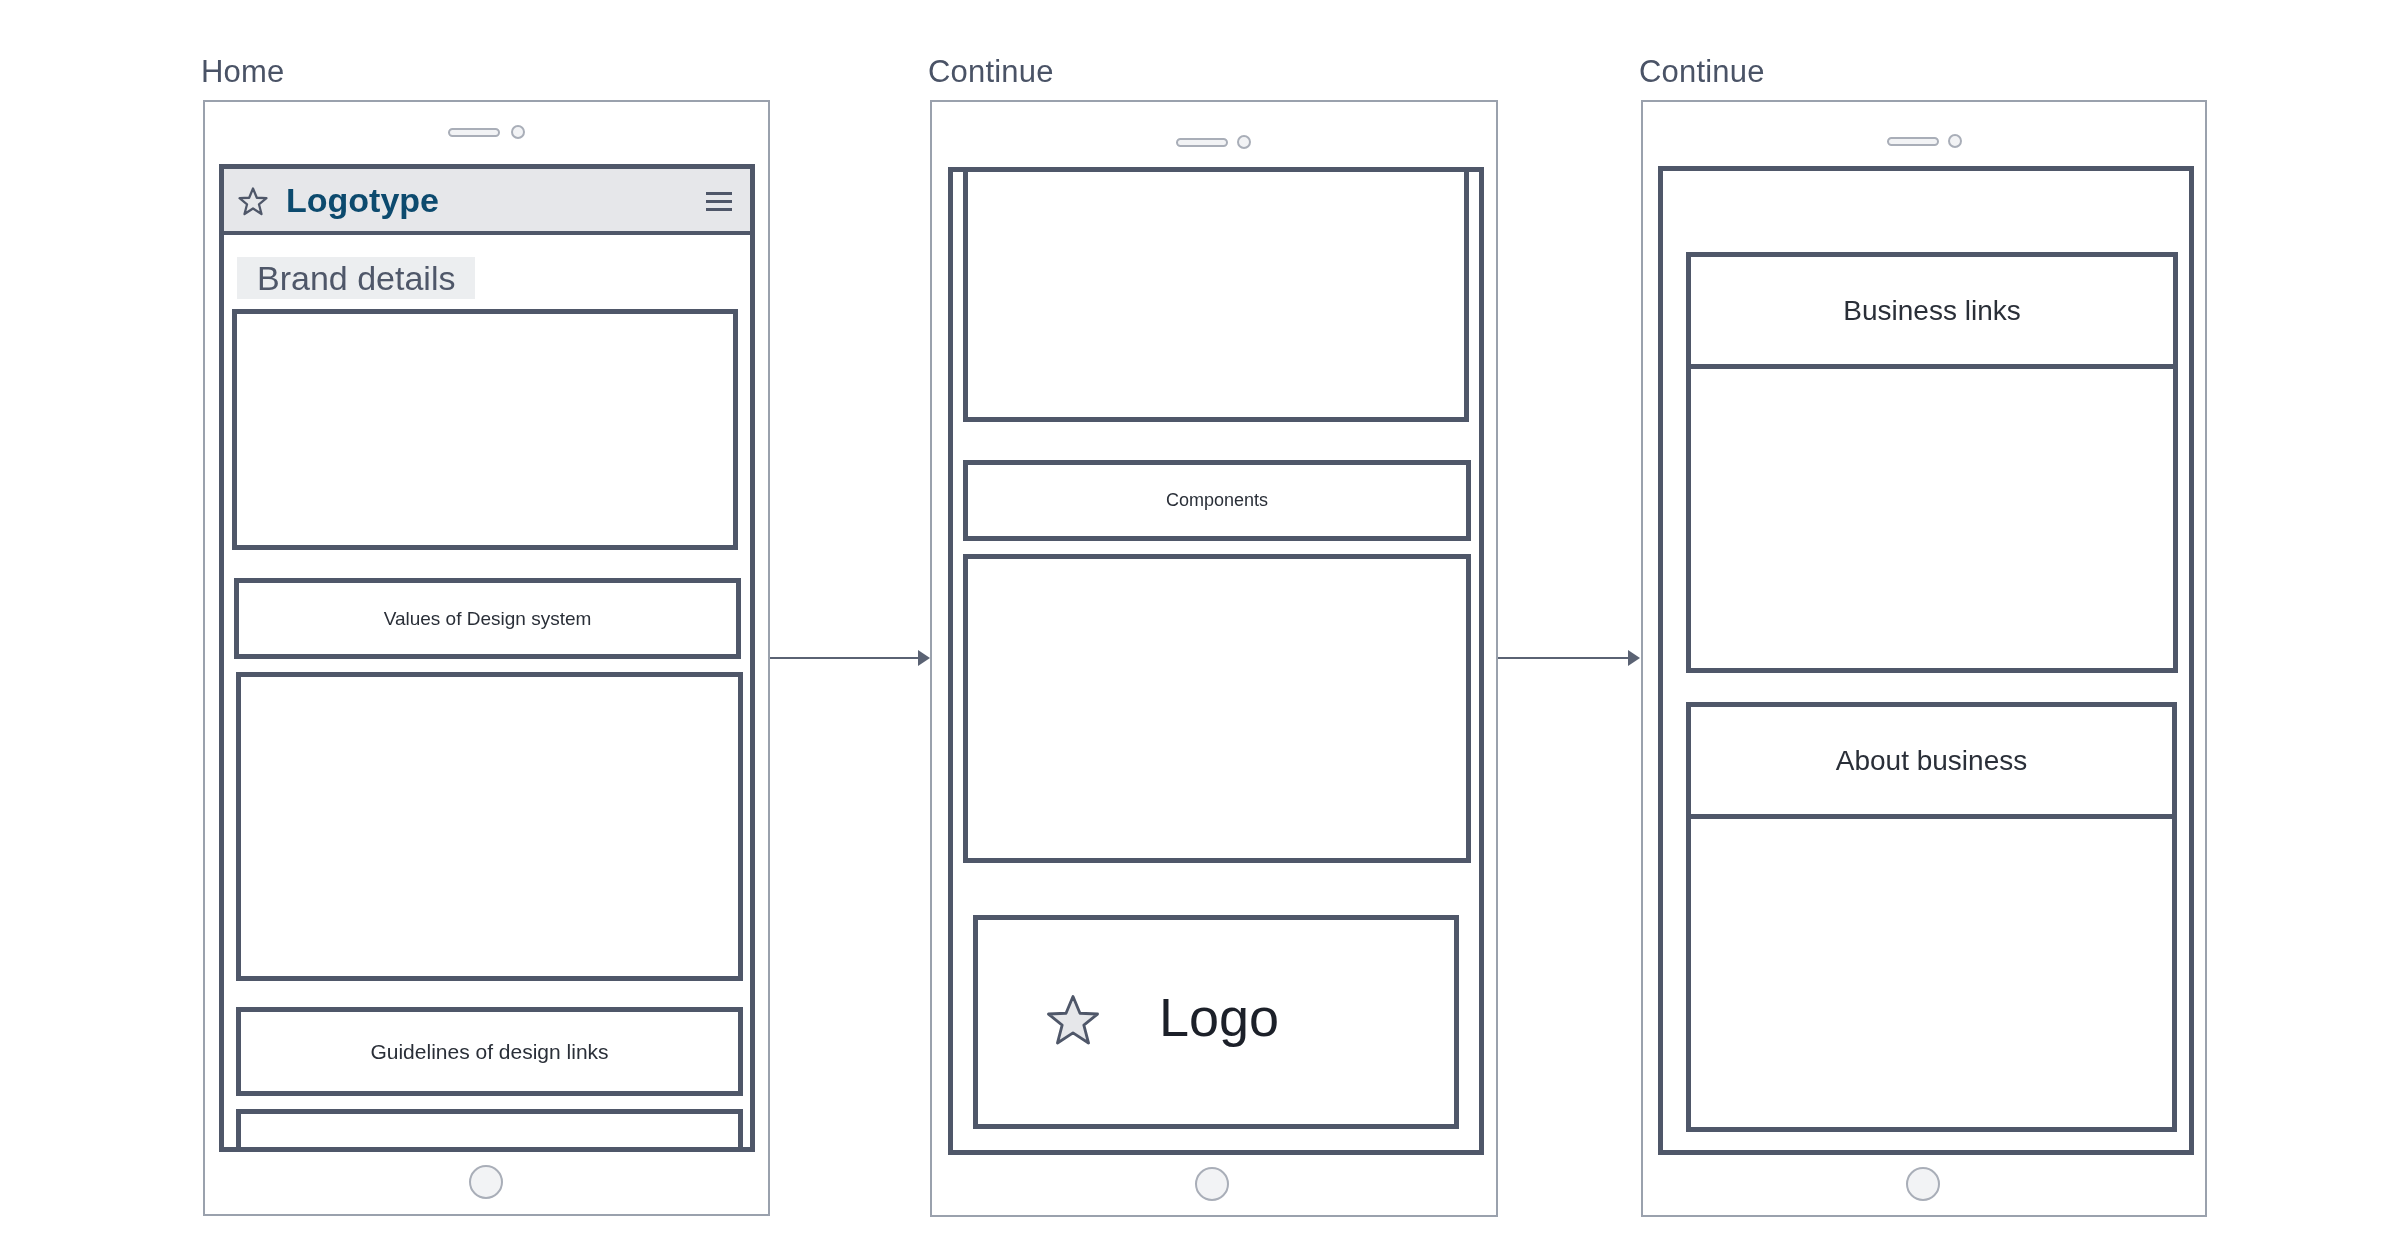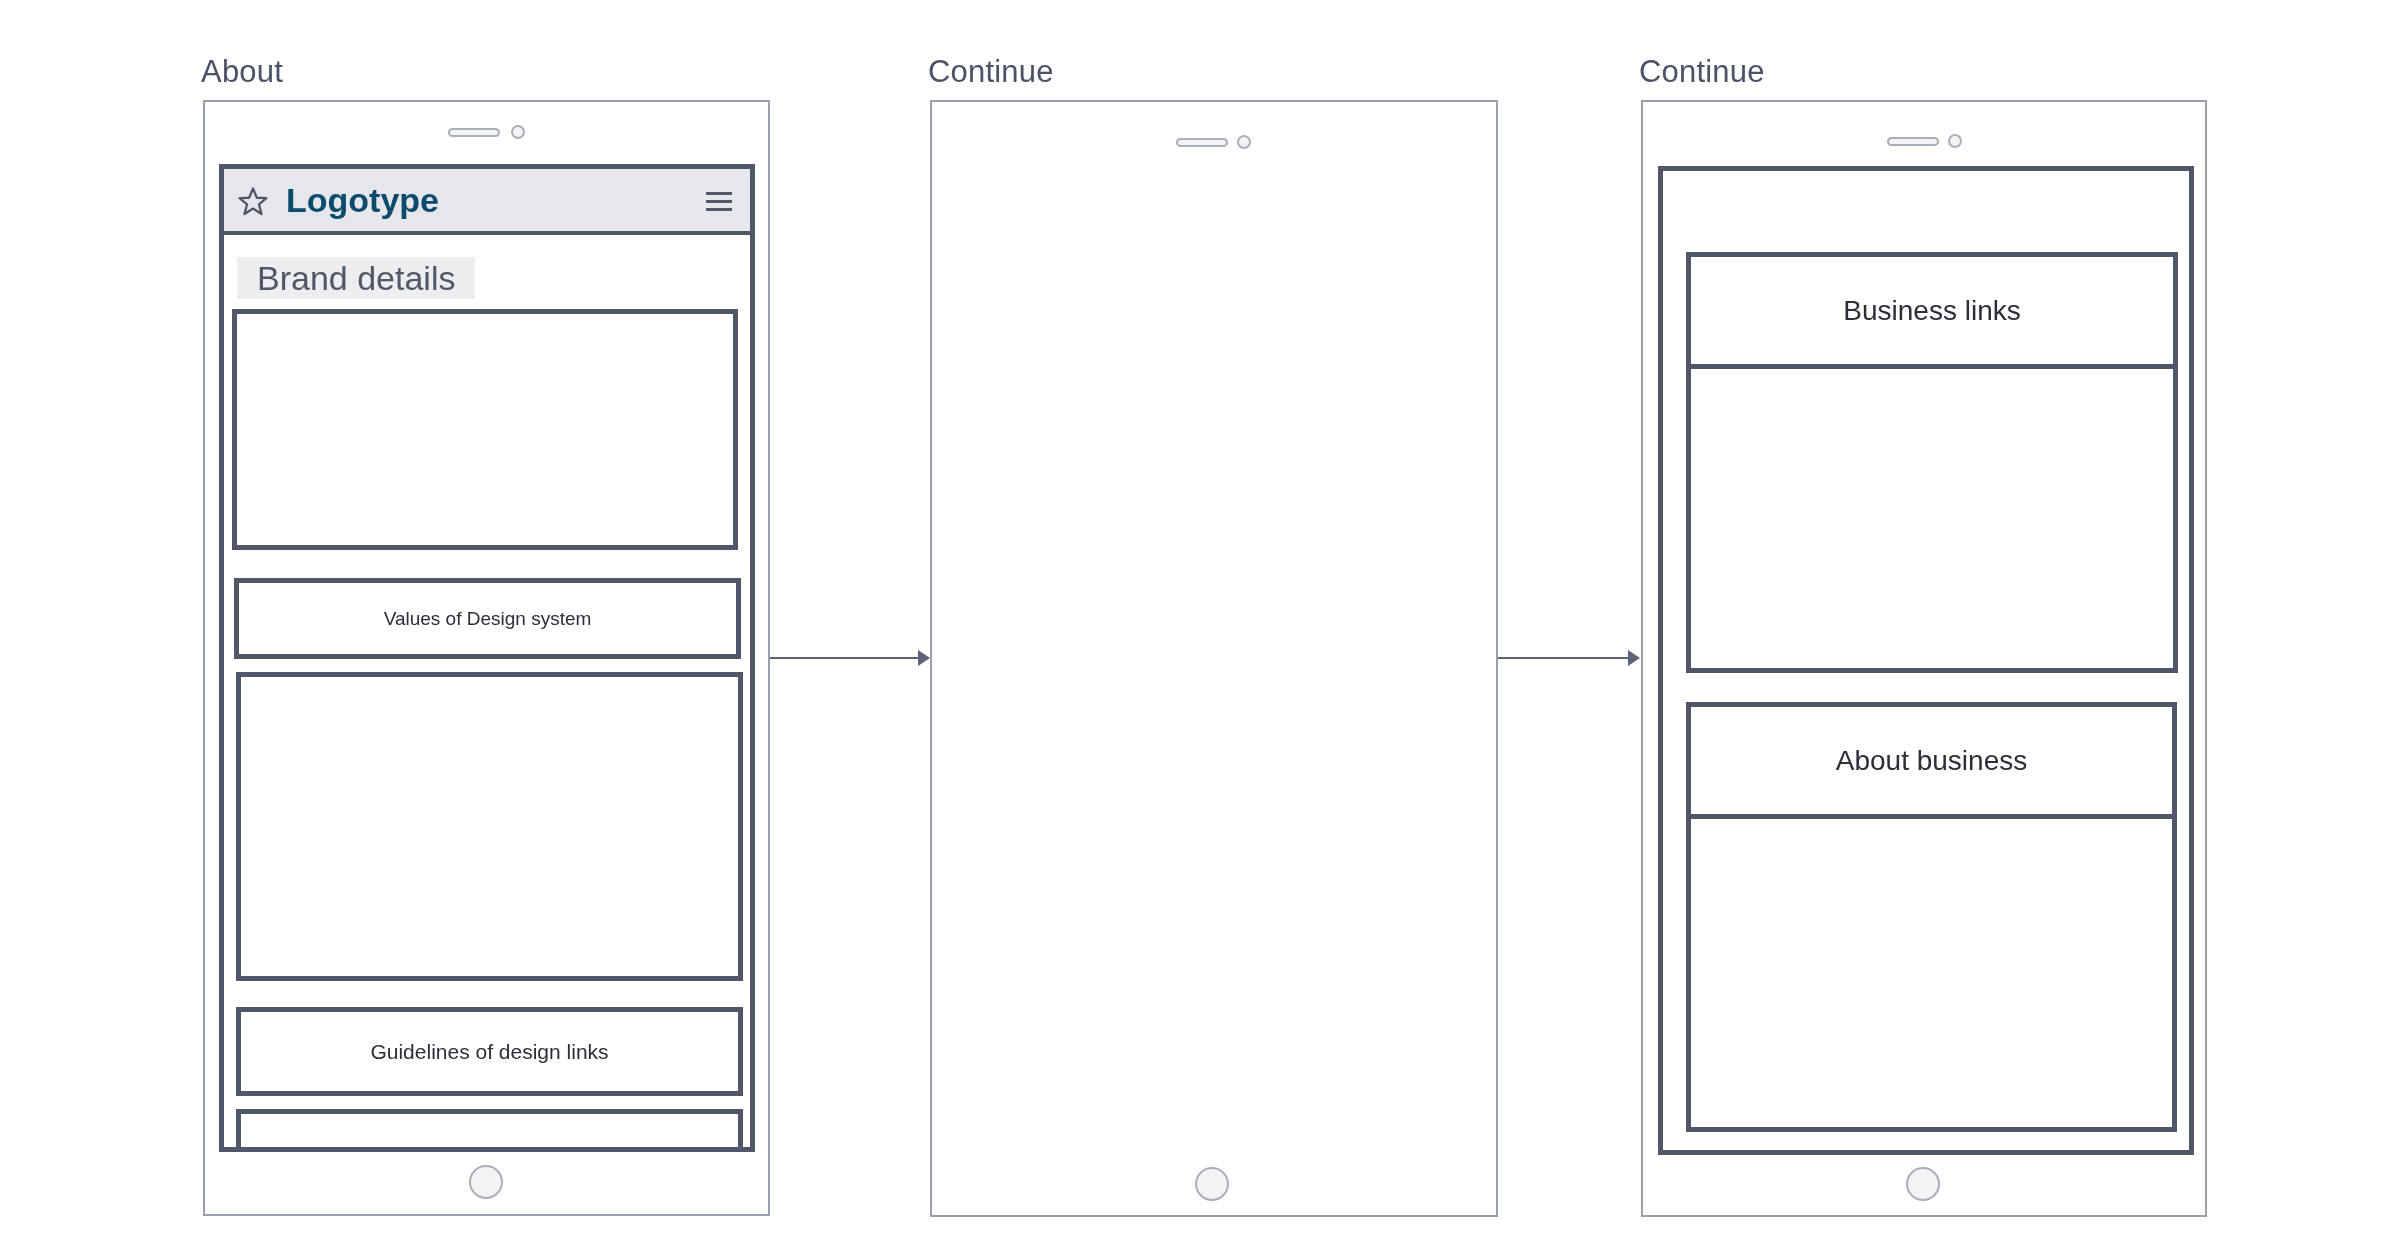--- a/index.html
+++ b/index.html
@@ -14,21 +14,21 @@
   .screen { border:5px solid #4f5769; background:#fff; overflow:hidden; }
   .box { border:5px solid #4f5769; background:#fff; }
   .boxlabel { display:flex; align-items:center; justify-content:center; color:#2a2f38; }
   .header { background:#e6e7ea; border-bottom:4px solid #4f5769; display:flex; align-items:center; }
   .arrow-line { height:2px; background:#5a6273; }
   .arrow-head { width:0; height:0; border-top:8px solid transparent; border-bottom:8px solid transparent; border-left:12px solid #5a6273; }
 </style>
 </head>
 <body>
 
-<div class="abs label" style="left:201px; top:54px;">About</div>
+<div class="abs label" style="left:201px; top:54px;">Home</div>
 
 <div class="abs phone" style="left:203px; top:100px; width:567px; height:1116px;">
   <div class="abs speaker" style="left:243px; top:26px; width:52px;"></div>
   <div class="abs camera" style="left:306px; top:23px;"></div>
 
   <div class="abs screen" style="left:14px; top:62px; width:536px; height:988px;">
 
     <div class="abs header" style="left:0; top:0; width:526px; height:66px;">
       <svg class="abs" style="left:12px; top:16px;" width="34" height="34" viewBox="0 0 24 24">
         <polygon points="12,2.5 14.7,9 21.5,9.3 16.2,13.6 18,20.5 12,16.6 6,20.5 7.8,13.6 2.5,9.3 9.3,9" fill="#e6e7ea" stroke="#4f5769" stroke-width="1.6" stroke-linejoin="round"></polygon>
@@ -59,20 +59,35 @@
 
 <div class="abs arrow-line" style="left:770px; top:657px; width:150px;"></div>
 <div class="abs arrow-head" style="left:918px; top:650px;"></div>
 
 <div class="abs label" style="left:928px; top:54px;">Continue</div>
 
 <div class="abs phone" style="left:930px; top:100px; width:568px; height:1117px;">
   <div class="abs speaker" style="left:244px; top:36px; width:52px;"></div>
   <div class="abs camera" style="left:305px; top:33px;"></div>
 
+  <div class="abs screen" style="left:16px; top:65px; width:536px; height:988px;">
+
+    <div class="abs box" style="left:10px; top:-6px; width:506px; height:256px;"></div>
+
+    <div class="abs box boxlabel" style="left:10px; top:288px; width:508px; height:81px; font-size:18px;">Components</div>
+
+    <div class="abs box" style="left:10px; top:382px; width:508px; height:309px;"></div>
+
+    <div class="abs box" style="left:20px; top:743px; width:486px; height:214px;">
+      <svg class="abs" style="left:64px; top:70px;" width="62" height="62" viewBox="0 0 24 24">
+        <polygon points="12,2.5 14.7,9 21.5,9.3 16.2,13.6 18,20.5 12,16.6 6,20.5 7.8,13.6 2.5,9.3 9.3,9" fill="#e6e7ea" stroke="#4f5769" stroke-width="1.1" stroke-linejoin="round"></polygon>
+      </svg>
+      <div class="abs" style="left:181px; top:66px; font-size:54px; color:#1c2029;">Logo</div>
+    </div>
+  </div>
 
   <div class="abs homebtn" style="left:263px; top:1065px;"></div>
 </div>
 
 <div class="abs arrow-line" style="left:1498px; top:657px; width:132px;"></div>
 <div class="abs arrow-head" style="left:1628px; top:650px;"></div>
 
 <div class="abs label" style="left:1639px; top:54px;">Continue</div>
 
 <div class="abs phone" style="left:1641px; top:100px; width:566px; height:1117px;">

